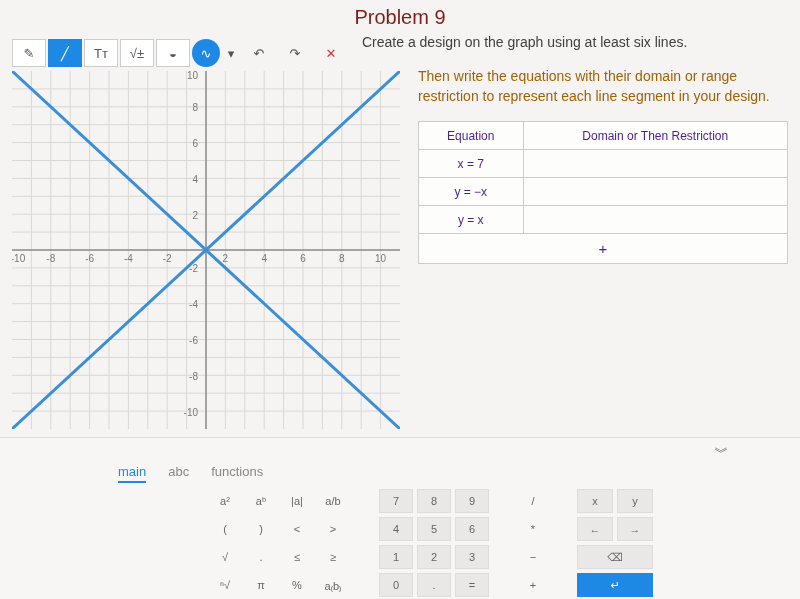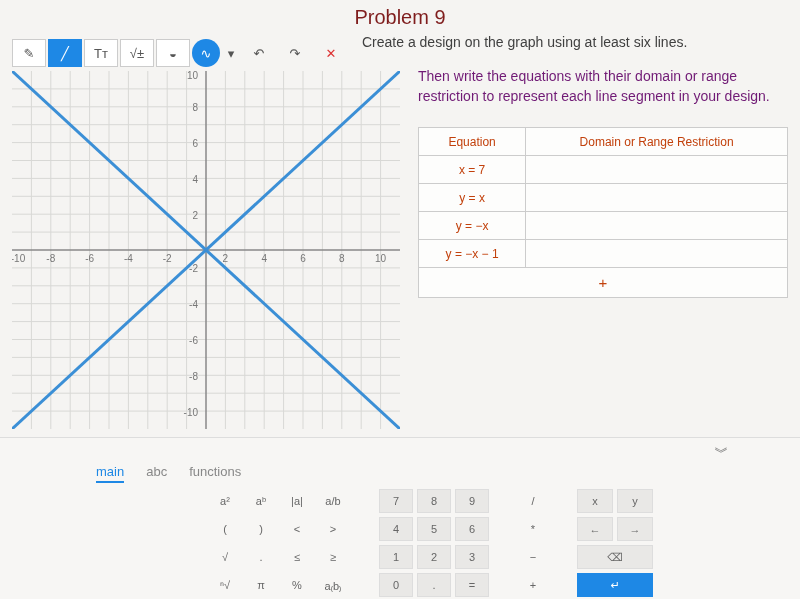--- a/index.html
+++ b/index.html
@@ -73,34 +73,34 @@
   .graph {
     width: 100%;
     height: 100%;
   }
   .right-panel {
     flex: 1;
     padding-left: 18px;
   }
   .sub-instr {
     font-size: 14px;
-    color: #701a75;
+    color: #a16207;
     line-height: 1.4;
-    margin-bottom: 21px;
+    margin-bottom: 15px;
   }
   table.eq {
     border-collapse: collapse;
     width: 100%;
     font-size: 12px;
   }
   table.eq th, table.eq td {
     border: 1px solid #ccc;
     padding: 6px 8px;
     text-align: center;
-    color: #c2410c;
+    color: #4c1d95;
     background:#fdfdfc;
     height:28px;
   }
   table.eq th { font-weight: 400; }
   .active-cell {
     outline: 1.5px solid #b23;
     position: relative;
     background:#fff;
   }
   .kb-icon {
@@ -123,21 +123,21 @@
   .keyboard {
     position: absolute;
     bottom: 0; left:0; right:0;
     background: #f7f6f4;
     border-top: 1px solid #ddd;
     padding: 6px 14px 2px;
   }
   .kb-tabs {
     display:flex;
     gap: 22px;
-    margin-left: 82px;
+    margin-left: 104px;
     margin-bottom:6px;
     font-size:13px;
     color:#888;
   }
   .kb-tab.active { color:#1e88e5; border-bottom:2px solid #1e88e5; padding-bottom:2px;}
   .kb-rows { display:flex; gap: 30px; align-items:flex-start; margin-left:195px;}
   .kb-grid { display:grid; gap:4px; }
   .sym-grid { grid-template-columns: repeat(4, 32px); }
   .num-grid { grid-template-columns: repeat(3, 34px); }
   .op-grid  { grid-template-columns: 28px; }
@@ -259,36 +259,32 @@
       </g>
     </svg>
   </div>
 
   <div class="right-panel">
     <div class="sub-instr">Then write the equations with their domain or range restriction to represent each line segment in your design.</div>
     <table class="eq">
       <tbody>
           <tr>
         <th>Equation</th>
-        <th>Domain or Range Restriction</th>
+        <th>Domain or Then Restriction</th>
       </tr>
       <tr>
             <td>x = 7</td>
-            <td></td>
-          </tr>
-      <tr>
-            <td>y = x</td>
             <td></td>
           </tr>
       <tr>
             <td>y = −x</td>
             <td></td>
           </tr>
       <tr>
-            <td>y = −x − 1</td>
+            <td>y = x</td>
             <td></td>
           </tr>
       <tr class="add-row">
             <td colspan="2">+</td>
           </tr>
     </tbody>
       </table>
   </div>
 </div>
 

